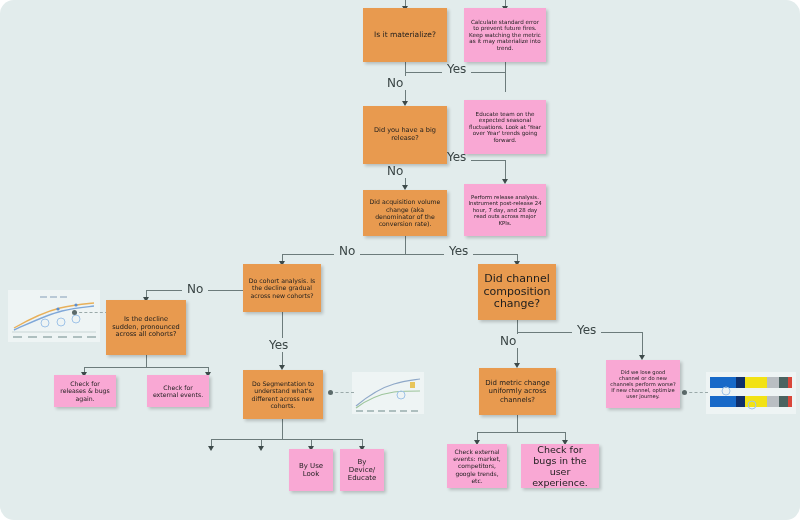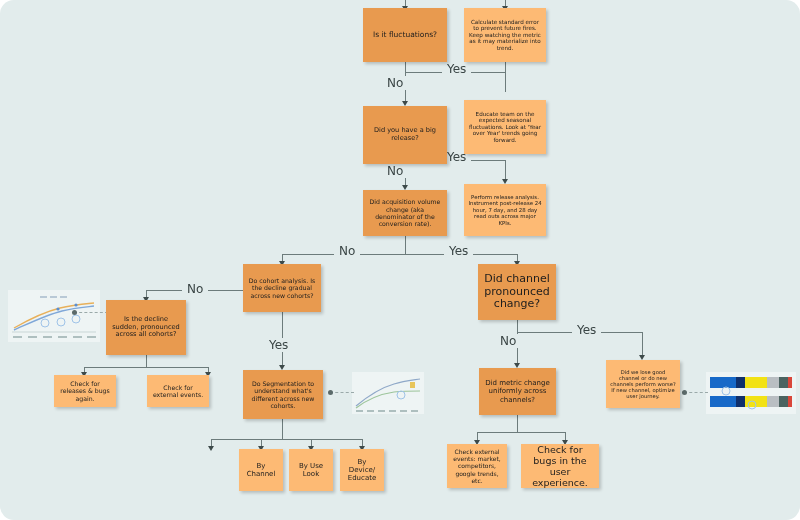--- a/index.html
+++ b/index.html
@@ -23,21 +23,21 @@
     align-items:center;
     justify-content:center;
     text-align:center;
     line-height:1.18;
     color:#1d1d1d;
     padding:3px 4px;
     box-shadow:2px 2px 3px rgba(0,0,0,0.20);
     font-family:"DejaVu Sans", sans-serif;
   }
   .node.orange{ background:#e89a4f; }
-  .node.green { background:#fdba74; }
+  .node.green { background:#f9a8d4; }
 
   .edge{
     position:absolute;
     background:#6c7b7b;
   }
   .edge.h{ height:1px; }
   .edge.v{ width:1px; }
 
   .arrow{
     position:absolute;
@@ -211,50 +211,49 @@
   <div class="elabel" style="left:495px;top:334px;">No</div>
   <div class="elabel" style="left:572px;top:323px;">Yes</div>
 
   <div class="edge v" style="left:517px;top:415px;height:17px;"></div>
   <div class="edge h" style="left:477px;top:432px;width:88px;"></div>
   <div class="edge v" style="left:477px;top:432px;height:10px;"></div>
   <div class="arrow" style="left:474px;top:440px;"></div>
   <div class="edge v" style="left:565px;top:432px;height:10px;"></div>
   <div class="arrow" style="left:562px;top:440px;"></div>
 
-  <div class="node orange" style="left:363px;top:8px;width:84px;height:54px;font-size:7.5px;">Is it fluctuations?</div>
+  <div class="node orange" style="left:363px;top:8px;width:84px;height:54px;font-size:7.5px;">Is it materialize?</div>
 
   <div class="node green" style="left:464px;top:8px;width:82px;height:54px;font-size:5.6px;">Calculate standard error to prevent future fires. Keep watching the metric as it may materialize into trend.</div>
 
   <div class="node orange" style="left:363px;top:106px;width:84px;height:58px;font-size:6.6px;">Did you have a big release?</div>
 
   <div class="node green" style="left:464px;top:100px;width:82px;height:54px;font-size:5.6px;">Educate team on the expected seasonal fluctuations. Look at 'Year over Year' trends going forward.</div>
 
   <div class="node orange" style="left:363px;top:190px;width:84px;height:46px;font-size:6.2px;">Did acquisition volume change (aka denominator of the conversion rate).</div>
 
   <div class="node green" style="left:464px;top:184px;width:82px;height:52px;font-size:5.4px;">Perform release analysis. Instrument post-release 24 hour, 7 day, and 28 day read outs across major KPIs.</div>
 
   <div class="node orange" style="left:243px;top:264px;width:78px;height:48px;font-size:6.2px;">Do cohort analysis. Is the decline gradual across new cohorts?</div>
 
-  <div class="node orange" style="left:478px;top:264px;width:78px;height:56px;font-size:11px;">Did channel pronounced change?</div>
+  <div class="node orange" style="left:478px;top:264px;width:78px;height:56px;font-size:11px;">Did channel composition change?</div>
 
   <div class="node orange" style="left:106px;top:300px;width:80px;height:55px;font-size:6.6px;">Is the decline sudden, pronounced across all cohorts?</div>
 
   <div class="node orange" style="left:243px;top:370px;width:80px;height:49px;font-size:6.2px;">Do Segmentation to understand what's different across new cohorts.</div>
 
   <div class="node orange" style="left:479px;top:368px;width:77px;height:47px;font-size:7px;">Did metric change uniformly across channels?</div>
 
   <div class="node green" style="left:606px;top:360px;width:74px;height:48px;font-size:5.2px;">Did we lose good channel or do new channels perform worse? If new channel, optimize user journey.</div>
 
   <div class="node green" style="left:54px;top:375px;width:62px;height:32px;font-size:6.2px;">Check for releases &amp; bugs again.</div>
 
   <div class="node green" style="left:147px;top:375px;width:62px;height:32px;font-size:6.2px;">Check for external events.</div>
 
 
-  <div class="node green" style="left:239px;top:449px;width:44px;height:42px;font-size:7px;">By Channel</div>
 
   <div class="node green" style="left:289px;top:449px;width:44px;height:42px;font-size:7px;">By Use Look</div>
 
   <div class="node green" style="left:340px;top:449px;width:44px;height:42px;font-size:7px;">By Device/ Educate</div>
 
   <div class="node green" style="left:447px;top:444px;width:60px;height:44px;font-size:6px;">Check external events: market, competitors, google trends, etc.</div>
 
   <div class="node green" style="left:521px;top:444px;width:78px;height:44px;font-size:9.5px;">Check for bugs in the user experience.</div>
 
 </div>

